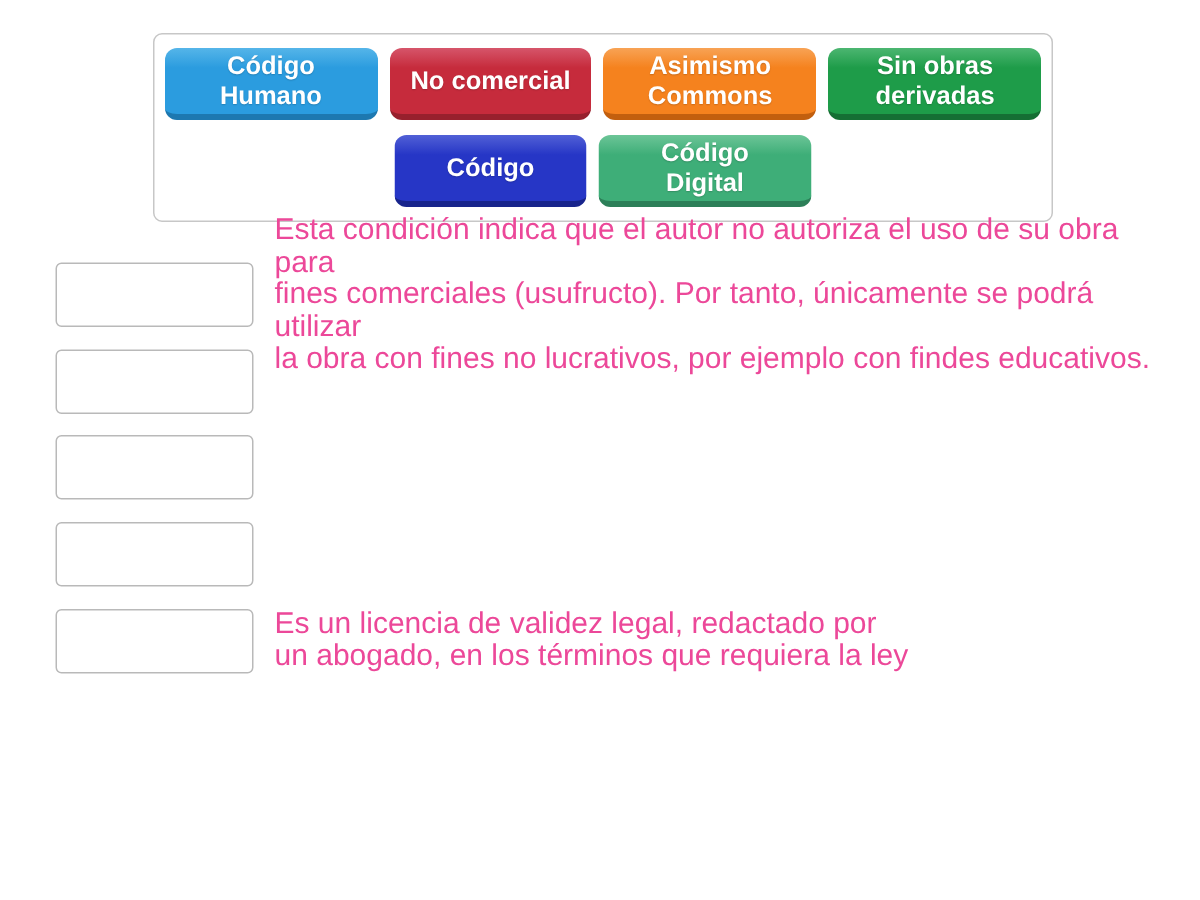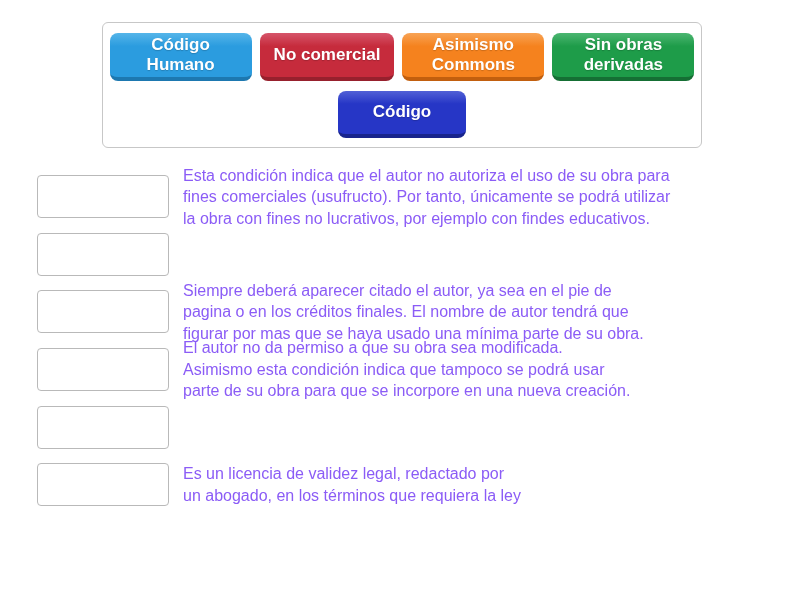--- a/index.html
+++ b/index.html
@@ -41,59 +41,51 @@
     height:57.6px;
     display:flex;align-items:center;gap:14px;
   }
   .drop-slot{
     box-sizing:border-box;
     width:132px;height:43px;flex:0 0 132px;
     background:#ffffff;border:1px solid #b9b9b9;border-radius:4px;
   }
   .clue{
     white-space:pre-line;
-    font-size:16px;line-height:21.5px;color:#8b5cf6;
+    font-size:20px;line-height:21.5px;color:#ec4899;
   }
 </style>
 </head>
 <body>
 
 <div class="bank-panel">
   <div class="tile-row">
     <div class="tile" style="--c: #2b9cdf; --d: #1d78b0; --l: #55b5e9;">Código Humano</div>
     <div class="tile" style="--c: #c62b3c; --d: #97202d; --l: #d6556a;">No comercial</div>
     <div class="tile" style="--c: #f5821e; --d: #c25f0e; --l: #f8a355;">Asimismo Commons</div>
     <div class="tile" style="--c: #1e9c49; --d: #156f34; --l: #4cb671;">Sin obras derivadas</div>
   </div>
   <div class="tile-row">
     <div class="tile" style="--c: #2636c6; --d: #18248c; --l: #5160d6;">Código</div>
+    <div class="tile" style="--c: #3eae78; --d: #2c7f58; --l: #6cc597;">Código Digital</div>
   </div>
 </div>
 
 <div class="match-list">
   <div class="match-row">
     <div class="drop-slot"></div>
     <div class="clue">Esta condición indica que el autor no autoriza el uso de su obra para
 fines comerciales (usufructo). Por tanto, únicamente se podrá utilizar
 la obra con fines no lucrativos, por ejemplo con findes educativos.</div>
   </div>
   <div class="match-row">
     <div class="drop-slot"></div>
   </div>
   <div class="match-row">
     <div class="drop-slot"></div>
-    <div class="clue">Siempre deberá aparecer citado el autor, ya sea en el pie de
-pagina o en los créditos finales. El nombre de autor tendrá que
-figurar por mas que se haya usado una mínima parte de su obra.</div>
-  </div>
-  <div class="match-row">
-    <div class="drop-slot"></div>
-    <div class="clue">El autor no da permiso a que su obra sea modificada.
-Asimismo esta condición indica que tampoco se podrá usar
-parte de su obra para que se incorpore en una nueva creación.</div>
   </div>
   <div class="match-row">
     <div class="drop-slot"></div>
   </div>
   <div class="match-row">
     <div class="drop-slot"></div>
     <div class="clue">Es un licencia de validez legal, redactado por
 un abogado, en los términos que requiera la ley</div>
   </div>
 </div>

